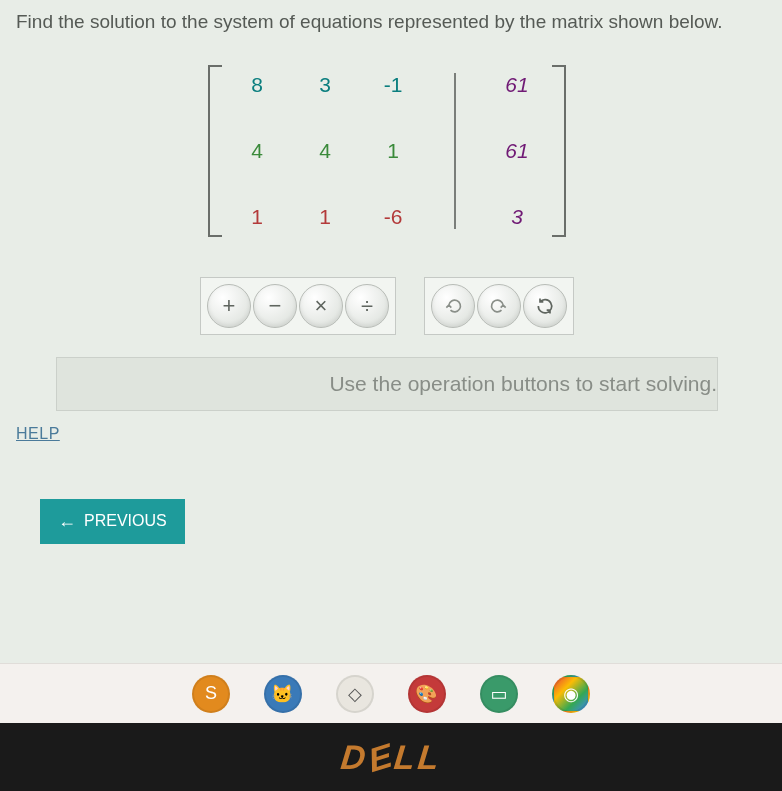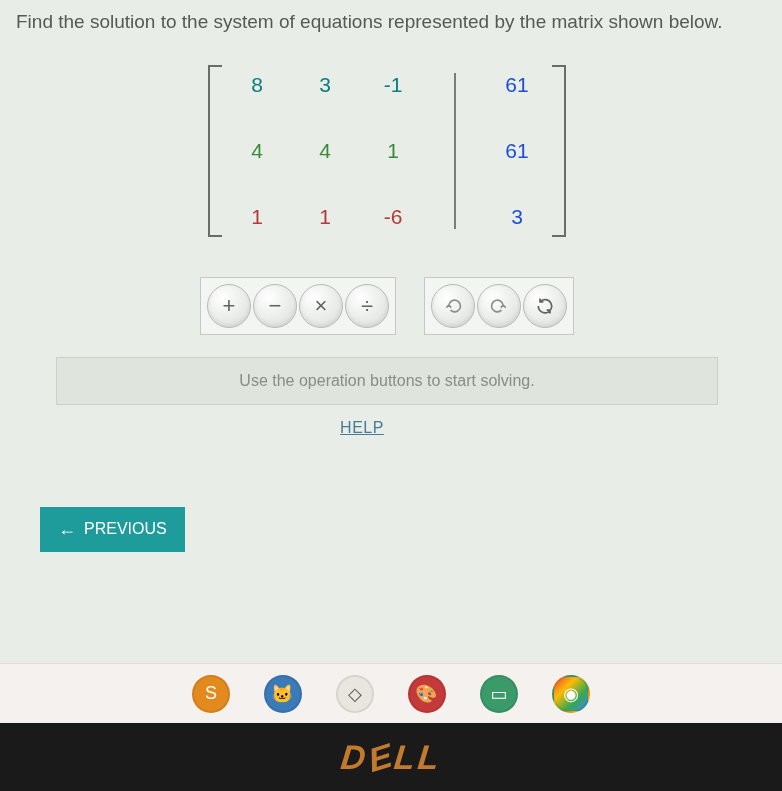--- a/index.html
+++ b/index.html
@@ -48,21 +48,21 @@
       display: flex;
       flex-direction: column;
       gap: 42px;
       align-items: center;
       font-size: 21px;
       min-width: 30px;
     }
     .c-teal { color: #0a7e7e; }
     .c-green { color: #3a8a3a; }
     .c-red { color: #b33a3a; }
-    .c-blue { color: #1d4ed8; }
+    .c-blue { color: #701a75; font-style: italic; }
     .aug-bar {
       width: 2px;
       background: #7a7e7a;
       align-self: stretch;
       margin: 0 8px;
     }
     .ops-row {
       display: flex;
       justify-content: center;
       gap: 28px;
@@ -87,29 +87,29 @@
       font-size: 22px;
       color: #5f655f;
       cursor: pointer;
       box-shadow: inset 0 -2px 4px rgba(0,0,0,0.08);
     }
     .op-btn svg { width: 20px; height: 20px; }
     .hint-bar {
       margin: 0 40px 14px 40px;
       background: #dfe4dd;
       border: 1px solid #cbd0ca;
-      text-align: center;
+      text-align: right;
       color: #888d87;
-      font-size: 16px;
+      font-size: 21px;
       padding: 14px 0;
     }
     .help-row {
-      text-align: center;
+      text-align: left;
       padding-right: 50px;
-      margin-bottom: 70px;
+      margin-bottom: 56px;
     }
     .help-link {
       color: #4a7a9a;
       text-decoration: underline;
       font-size: 16px;
       cursor: pointer;
       letter-spacing: 0.5px;
     }
     .prev-btn {
       margin-left: 24px;

